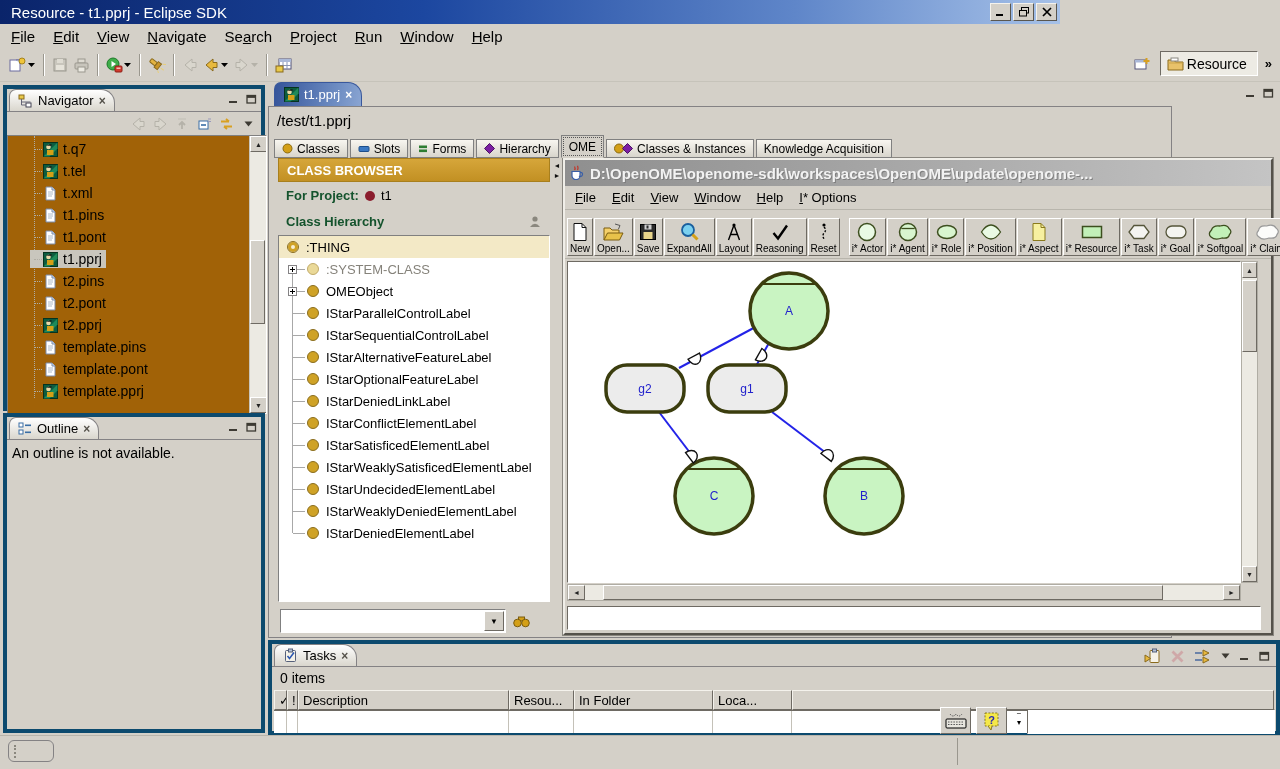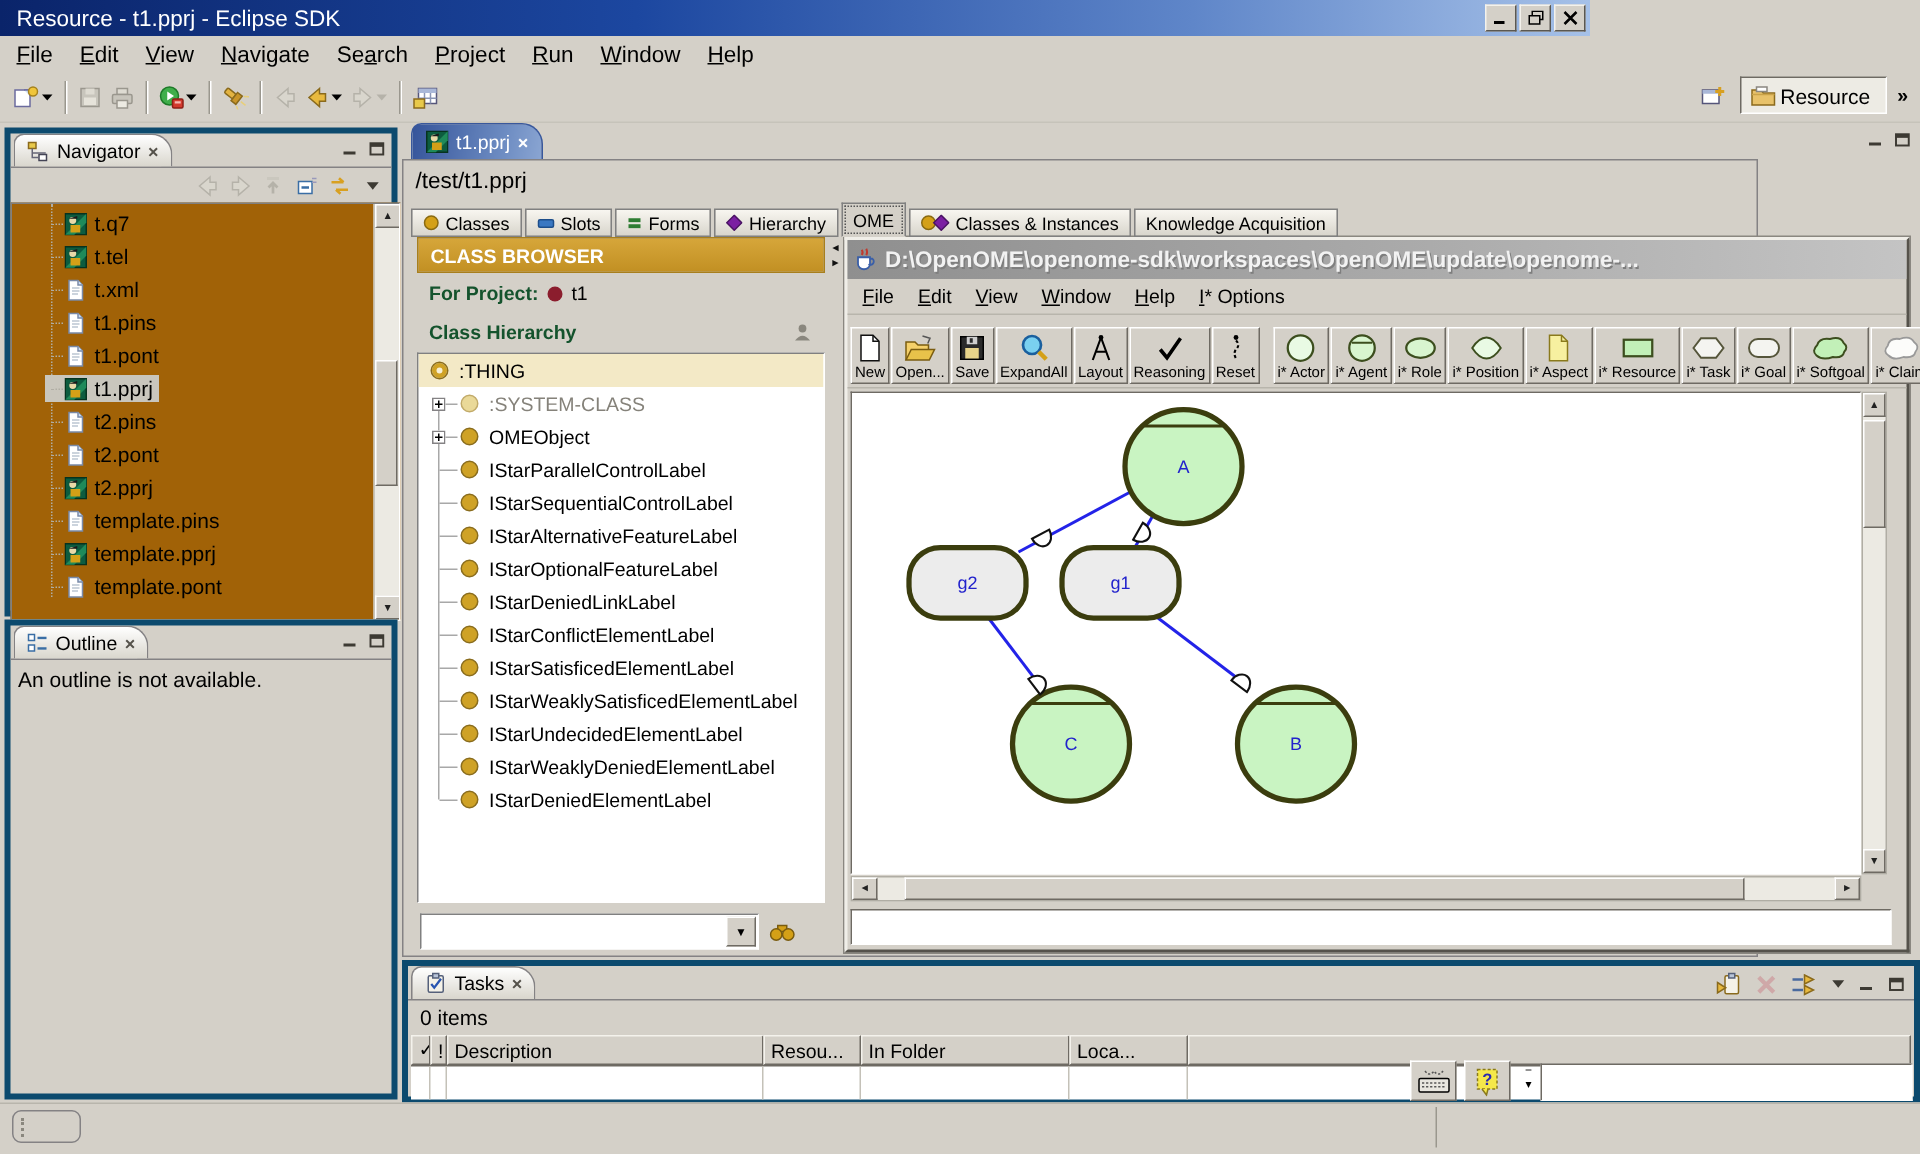--- a/index.html
+++ b/index.html
@@ -471,40 +471,40 @@
                 <path d="M5 6 h5 M5 8 h5 M5 10 h4" stroke="#9aaabb" stroke-width="0.8"></path>
               </svg>
             </span>
             <span>template.pins</span>
           </span>
         </div>
         <div class="nrow">
           <span class="nitem">
             <span class="nicon">
               <svg width="15" height="15">
+                <path d="M3 1 h6 l3 3 v10 H3 Z" fill="#fff" stroke="#7a8aa8"></path>
+                <path d="M9 1 v3 h3" fill="#cfe0f5" stroke="#7a8aa8"></path>
+                <path d="M5 6 h5 M5 8 h5 M5 10 h4" stroke="#9aaabb" stroke-width="0.8"></path>
+              </svg>
+            </span>
+            <span>template.pont</span>
+          </span>
+        </div>
+        <div class="nrow">
+          <span class="nitem">
+            <span class="nicon">
+              <svg width="15" height="15">
                 <rect x="0.5" y="0.5" width="14" height="14" fill="#0d5c3f" stroke="#06331f"></rect>
                 <path d="M0.5 14.5 L14.5 0.5 L14.5 6.5 L6.5 14.5 Z" fill="#1f8a5a"></path>
                 <circle cx="5.5" cy="5" r="2.3" fill="#e8d9a8"></circle>
                 <path d="M2.5 3.8 l6 -1.8 v1.8 Z" fill="#1a1a1a"></path>
                 <rect x="4" y="8" width="6.5" height="5" fill="#d4a017"></rect>
               </svg>
             </span>
             <span>template.pprj</span>
-          </span>
-        </div>
-        <div class="nrow">
-          <span class="nitem">
-            <span class="nicon">
-              <svg width="15" height="15">
-                <path d="M3 1 h6 l3 3 v10 H3 Z" fill="#fff" stroke="#7a8aa8"></path>
-                <path d="M9 1 v3 h3" fill="#cfe0f5" stroke="#7a8aa8"></path>
-                <path d="M5 6 h5 M5 8 h5 M5 10 h4" stroke="#9aaabb" stroke-width="0.8"></path>
-              </svg>
-            </span>
-            <span>template.pont</span>
           </span>
         </div>
       </div>
     <div id="nav-sb" class="sb">
       <div class="sbtn" style="position:absolute;top:0">▲</div>
       <div class="sthumb" style="top:104px;height:84px"></div>
       <div class="sbtn" style="position:absolute;bottom:0">▼</div>
     </div>
   </div>
 </div>

